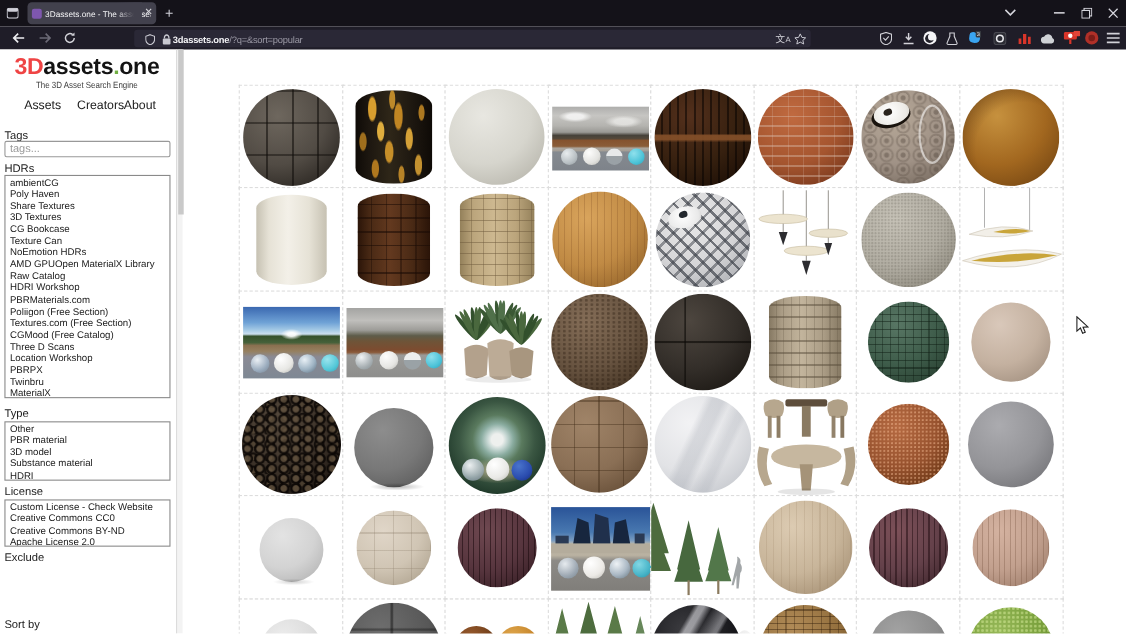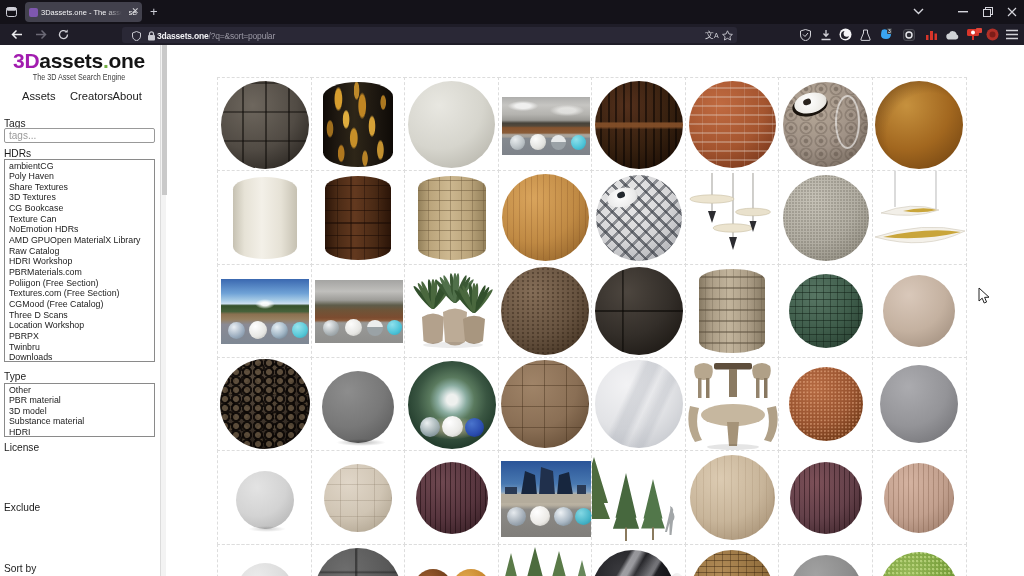--- a/index.html
+++ b/index.html
@@ -14,21 +14,21 @@
 #tab .x{position:absolute;right:3px;top:4px;font-size:9px;color:#d8d8dc}
 .cicon{position:absolute;color:#d2d2d8;font-size:11px;line-height:1}
 #urlbar{position:absolute;left:122px;top:2.5px;width:615px;height:16.5px;background:#2a2836;border-radius:3px}
 #urlbar .u1{position:absolute;left:35px;top:4.5px;font-size:8.5px;letter-spacing:-0.2px;color:#f2f2f5}
 #urlbar .u2{font-weight:normal;color:#9b99a5}
 
 #side{position:absolute;left:0;top:45px;width:160px;height:531px;background:#fff}
 #sbar{position:absolute;left:160px;top:45px;width:6px;height:531px;background:#f3f3f3;border-left:1px solid #dcdcdc}
 #sbar .th{position:absolute;left:1px;top:0px;width:5px;height:150px;background:#c9c9c9}
 #logo{position:absolute;left:0;top:48.5px;width:158px;text-align:center;font-size:21px;font-weight:bold;letter-spacing:-0.3px;color:#141414}
-#logo .p{color:#a21caf}#logo .g{color:#72b043}
+#logo .p{color:#ef4444}#logo .g{color:#72b043}
 #slog{position:absolute;left:0;top:73px;width:158px;text-align:center;font-size:8.2px;color:#3c3c3c;transform:scaleX(.88)}
 #pnav{position:absolute;left:0;top:90px;width:160px;font-size:11.2px;color:#202020}
 #pnav span{position:absolute;top:0}
 .lab{position:absolute;left:4px;font-size:10.2px;color:#1c1c1c}
 #tags{position:absolute;left:4px;top:128px;width:151px;height:15px;border:1px solid #999;border-radius:2px;font-size:10px;color:#9a9a9a;padding-left:4px;line-height:13px;background:#fff}
 .lb{position:absolute;left:4px;width:151px;border:1px solid #8a8a8a;background:#fff;overflow:hidden;padding-top:1px}
 .li{font-size:8.8px;color:#1a1a1a;line-height:10.65px;padding-left:4px;white-space:nowrap}
 
 .c{position:absolute;width:93.5px;height:93.3px;outline:1px dashed #ddd;background:#fff}
 .s{position:absolute;border-radius:50%}
@@ -162,31 +162,37 @@
       <div class="li">Raw Catalog</div>
       <div class="li">HDRI Workshop</div>
       <div class="li">PBRMaterials.com</div>
       <div class="li">Poliigon (Free Section)</div>
       <div class="li">Textures.com (Free Section)</div>
       <div class="li">CGMood (Free Catalog)</div>
       <div class="li">Three D Scans</div>
       <div class="li">Location Workshop</div>
       <div class="li">PBRPX</div>
       <div class="li">Twinbru</div>
-      <div class="li">Downloads</div>
+      <div class="li">MaterialX</div>
     </div>
 <div class="lab" style="top:371px">Type</div>
 <div class="lb" style="top:382.5px;height:54px">
       <div class="li">Other</div>
       <div class="li">PBR material</div>
       <div class="li">3D model</div>
       <div class="li">Substance material</div>
       <div class="li">HDRI</div>
     </div>
 <div class="lab" style="top:441.5px">License</div>
+<div class="lb" style="top:453.5px;height:43.5px">
+      <div class="li">Custom License - Check Website</div>
+      <div class="li">Creative Commons CC0</div>
+      <div class="li">Creative Commons BY-ND</div>
+      <div class="li">Apache License 2.0</div>
+    </div>
 <div class="lab" style="top:502px">Exclude</div>
 <div class="lab" style="top:562.5px">Sort by</div>
 
 <div class="c" style="left:218px;top:78px">
       <div class="s" style="left:2.8px;top:2.6px;width:88px;height:88px;background:repeating-linear-gradient(90deg, rgba(0,0,0,0) 0 21px, rgba(15,12,9,.55) 21px 23px),repeating-linear-gradient(0deg, rgba(0,0,0,0) 0 27px, rgba(15,12,9,.45) 27px 29px),radial-gradient(circle at 36% 28%, #6e675e 0%, #514b44 52%, #211d19 95%);"></div>
     </div>
 <div class="c" style="left:311.5px;top:78px">
       <div class="s" style="left:11.8px;top:4.1px;width:70px;height:85px;border-radius:50%/17%;background:radial-gradient(ellipse 7px 20px at 22% 20%, rgba(225,165,48,.95) 0 48%, rgba(0,0,0,0) 62%),radial-gradient(ellipse 6px 16px at 33% 44%, rgba(238,185,65,.92) 0 48%, rgba(0,0,0,0) 62%),radial-gradient(ellipse 7px 22px at 56% 28%, rgba(205,142,36,.92) 0 48%, rgba(0,0,0,0) 62%),radial-gradient(ellipse 6px 18px at 70% 52%, rgba(228,172,58,.92) 0 48%, rgba(0,0,0,0) 62%),radial-gradient(ellipse 7px 18px at 44% 66%, rgba(212,152,42,.92) 0 48%, rgba(0,0,0,0) 62%),radial-gradient(ellipse 6px 15px at 26% 84%, rgba(195,132,32,.88) 0 48%, rgba(0,0,0,0) 62%),radial-gradient(ellipse 6px 17px at 82% 80%, rgba(218,162,52,.88) 0 48%, rgba(0,0,0,0) 62%),radial-gradient(ellipse 5px 13px at 86% 24%, rgba(198,138,36,.85) 0 48%, rgba(0,0,0,0) 62%),radial-gradient(ellipse 6px 15px at 10% 55%, rgba(183,127,32,.85) 0 48%, rgba(0,0,0,0) 62%),radial-gradient(ellipse 5px 14px at 60% 90%, rgba(208,148,42,.85) 0 48%, rgba(0,0,0,0) 62%),radial-gradient(ellipse 5px 16px at 48% 10%, rgba(215,155,45,.85) 0 48%, rgba(0,0,0,0) 62%),linear-gradient(90deg, #0e0a06 0%, #1d1710 18%, #2e2618 45%, #1d1710 75%, #0e0a06 100%);"></div>
     </div>
 <div class="c" style="left:405px;top:78px">

